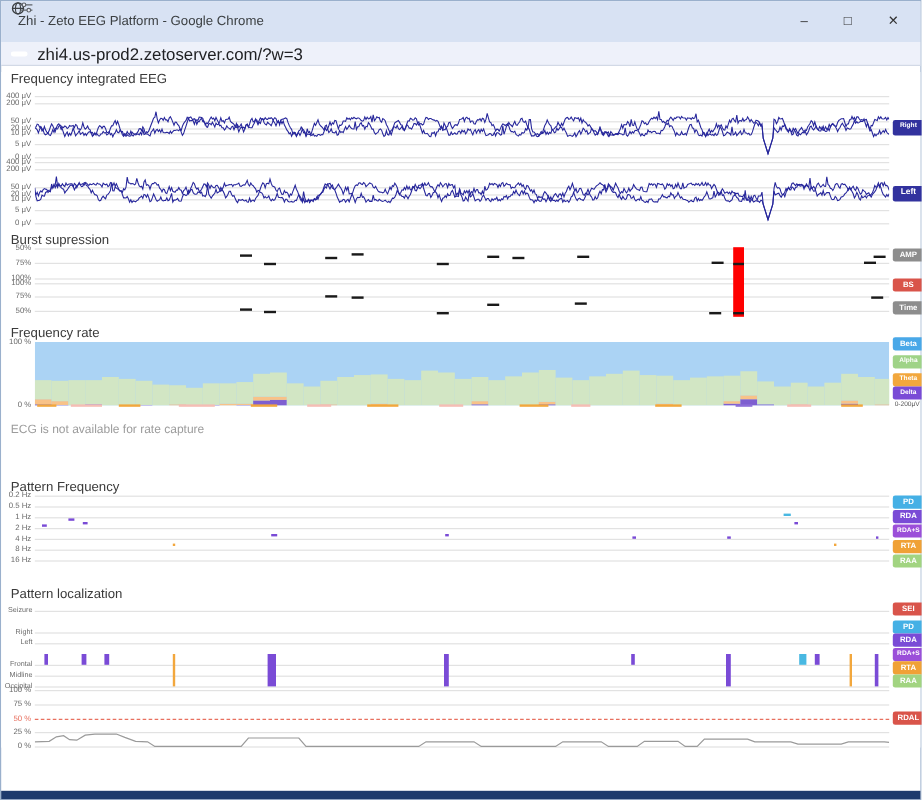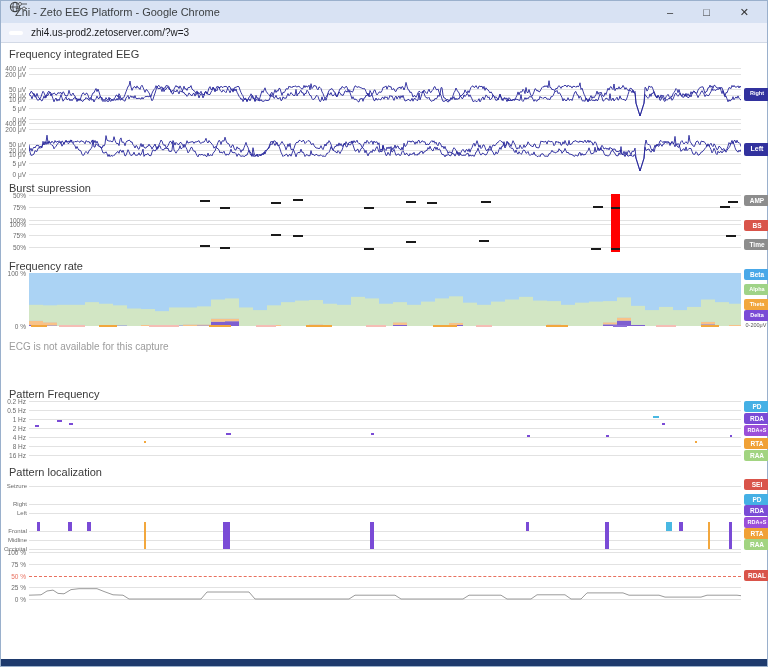--- a/index.html
+++ b/index.html
@@ -1,46 +1,46 @@
 <!DOCTYPE html>
 <html><head>
 <meta charset="utf-8">
 <style>
 *{margin:0;padding:0;box-sizing:border-box}
 html,body{width:768px;height:667px;overflow:hidden;background:#fff;
   font-family:"Liberation Sans",sans-serif}
 .window{width:768px;height:667px;position:relative;background:#fff;border:1px solid #9ab0cc}
-.titlebar{height:22px;background:#d8e2f3;display:flex;align-items:center;padding:0 8px;
+.titlebar{height:34px;background:#d8e2f3;display:flex;align-items:center;padding:0 8px;
   font-size:11px;color:#3c4043}
 .tab-icon{display:inline-flex;margin-right:6px}
 .win-title{white-space:nowrap}
 .controls{margin-left:auto;display:flex;gap:30px;padding-right:10px;color:#333;font-size:11px}
 .controls span{cursor:default;line-height:22px}
 .urlbar{height:20px;background:#eef1fa;display:flex;align-items:center;padding:0 8px;
   border-bottom:1px solid #d2d9e6}
 .url-pill{background:#fff;border-radius:9px;padding:2px 7px;margin-right:8px;display:inline-flex;align-items:center}
-.url-text{font-size:10px;color:#202124}
+.url-text{font-size:14px;color:#202124}
 .content{position:relative;background:#fff}
 .patient-bar{height:16px;background:#0c78d2;color:#fff;font-size:10px;font-weight:bold;
   text-align:center;line-height:16px}
 .sec-title{font-size:11px;color:#3a3a3a;padding-left:8px;line-height:13px;height:13px}
 .msg{font-size:10px;color:#9c9c9c;padding-left:8px;height:12px;line-height:12px}
 .chart{position:relative;width:768px}
 #t-aeeg{margin-top:5px}
 #aeeg-r{margin-top:7px;height:52px}
 #aeeg-l{margin-top:3px;height:52px}
 #t-burst{margin-top:7px}
 #burst{height:57px}
 #t-freq{margin-top:8px}
 #freq{height:55px}
 #t-heart{margin-top:9px}
 #ecg-msg{margin-top:13px}
 #t-pf{margin-top:35px}
 #pf{height:55px}
-#t-pl{margin-top:10px}
+#t-pl{margin-top:21px}
 #pl{height:71px}
 #t-rdl{margin-top:13px}
 #rdl{height:50px}
 .gl{position:absolute;left:28px;width:712px;height:1px;background:#e2e2e2}
 .ylab{position:absolute;left:0;width:25px;text-align:right;font-size:6.5px;color:#6b6b6b;
   transform:translateY(-50%);white-space:nowrap}
 .rowlab{position:absolute;left:0;width:26px;text-align:right;font-size:6px;color:#6b6b6b;
   transform:translateY(-50%);white-space:nowrap}
 .badge{position:absolute;left:743px;width:26px;text-align:center;color:#fff;font-weight:bold;
   font-size:6.5px;border-radius:2px;padding:2px 0;line-height:7px}
@@ -275,21 +275,21 @@
         <div class="tick" style="left: 612px; top: 52px; width: 14px; background: rgb(141, 111, 217);"></div>
         <div class="tick" style="left: 655px; top: 52px; width: 20px; background: rgb(245, 189, 181);"></div>
         <div class="tick" style="left: 700px; top: 52px; width: 18px; background: rgb(242, 167, 61);"></div>
         <div class="badge" style="top: -4px; background: rgb(73, 168, 232);">Beta</div>
         <div class="badge" style="top: 11px; background: rgb(159, 211, 135); font-size: 5.5px;">Alpha</div>
         <div class="badge" style="top: 26px; background: rgb(242, 167, 61); font-size: 5.5px;">Theta</div>
         <div class="badge" style="top: 37px; background: rgb(122, 75, 214); font-size: 5.5px;">Delta</div>
         <div style="position: absolute; left: 741px; top: 49px; width: 28px; text-align: center; font-size: 5.5px; color: rgb(85, 85, 85);">0-200μV</div>
       </div>
 
-    <div class="msg" id="ecg-msg">ECG is not available for this capture</div>
+    <div class="msg" id="ecg-msg">ECG is not available for rate capture</div>
 
     <div class="sec-title" id="t-pf">Pattern Frequency</div>
     <div class="chart" id="pf">
         <div class="gl" style="top: 0px;"></div>
         <div class="ylab" style="top: 0px;">0.2 Hz</div>
         <div class="gl" style="top: 9px;"></div>
         <div class="ylab" style="top: 9px;">0.5 Hz</div>
         <div class="gl" style="top: 18px;"></div>
         <div class="ylab" style="top: 18px;">1 Hz</div>
         <div class="gl" style="top: 27px;"></div>

